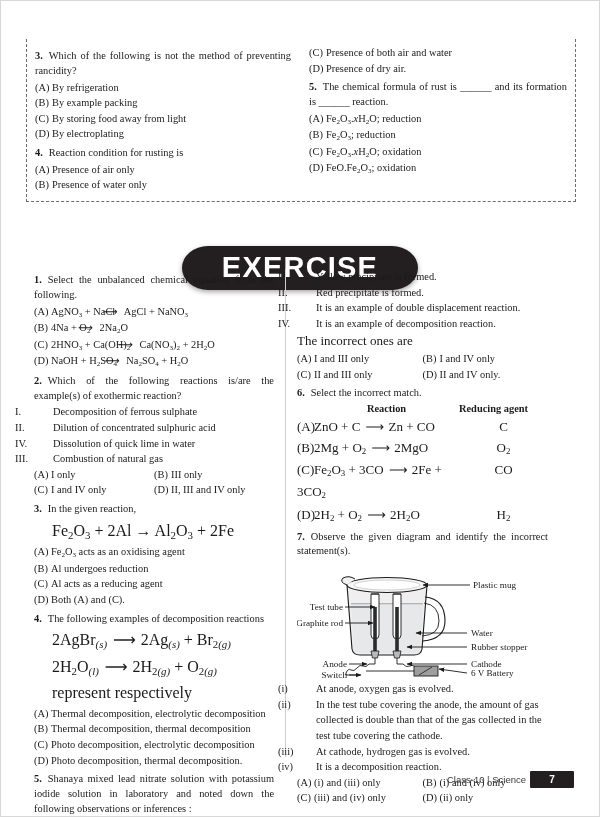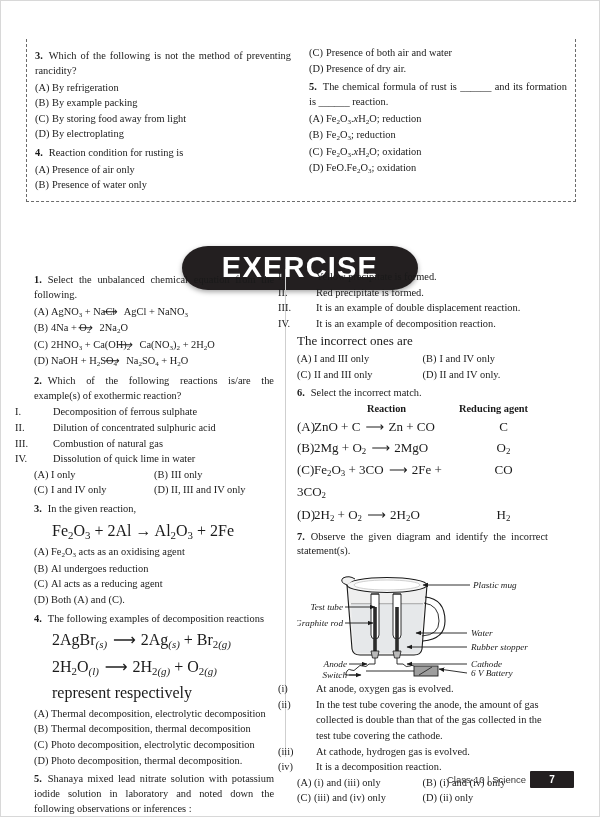--- a/index.html
+++ b/index.html
@@ -89,21 +89,21 @@
   }
   .tbl-head .h1{width:162px;text-align:center;padding-left:17px;box-sizing:border-box;}
   .tbl-head .h2{width:89px;text-align:left;}
   .tbl-row{display:flex;font-size:13px;line-height:1.65;}
   .tbl-row .c-react{width:162px;}
   .tbl-row .c-agent{width:89px;text-align:center;}
   .tbl-row .lbl{display:inline-block;width:17px;}
 
   
   .diagram{
-    margin:4px 0 2px 0;width:251px;height:116px;position:relative;font-style:italic;
+    margin:4px 0 2px 0;width:251px;height:116px;position:relative;
   }
   .diagram svg{display:block;}
 
   
   .footer{
     position:absolute;left:0;right:0;bottom:28px;
     display:flex;justify-content:flex-end;align-items:center;
     padding-right:25px;
   }
   .footer-text{
@@ -170,22 +170,22 @@
       <div class="opt"><span class="lbl">(A)</span><span>AgNO<sub>3</sub> + NaCl <span class="arrow">⟶</span> AgCl + NaNO<sub>3</sub></span></div>
       <div class="opt"><span class="lbl">(B)</span><span>4Na + O<sub>2</sub> <span class="arrow">⟶</span> 2Na<sub>2</sub>O</span></div>
       <div class="opt"><span class="lbl">(C)</span><span>2HNO<sub>3</sub> + Ca(OH)<sub>2</sub> <span class="arrow">⟶</span> Ca(NO<sub>3</sub>)<sub>2</sub> + 2H<sub>2</sub>O</span></div>
       <div class="opt"><span class="lbl">(D)</span><span>NaOH + H<sub>2</sub>SO<sub>4</sub> <span class="arrow">⟶</span> Na<sub>2</sub>SO<sub>4</sub> + H<sub>2</sub>O</span></div>
 
       <div class="qhead">
         <span class="qnum">2.</span><span>Which of the following reactions is/are the example(s) of exothermic reaction?</span>
       </div>
       <div class="roman"><span class="lbl">I.</span><span>Decomposition of ferrous sulphate</span></div>
       <div class="roman"><span class="lbl">II.</span><span>Dilution of concentrated sulphuric acid</span></div>
+      <div class="roman"><span class="lbl">IV.</span><span>Dissolution of quick lime in water</span></div>
       <div class="roman"><span class="lbl">III.</span><span>Combustion of natural gas</span></div>
-      <div class="roman"><span class="lbl">IV.</span><span>Dissolution of quick lime in water</span></div>
       <div class="optrow">
         <div class="c1"><span class="lbl">(A)</span><span>I only</span></div>
         <div class="c2"><span class="lbl">(B)</span><span>III only</span></div>
       </div>
       <div class="optrow">
         <div class="c1"><span class="lbl">(C)</span><span>I and IV only</span></div>
         <div class="c2"><span class="lbl">(D)</span><span>II, III and IV only</span></div>
       </div>
 
       <div class="qhead">

